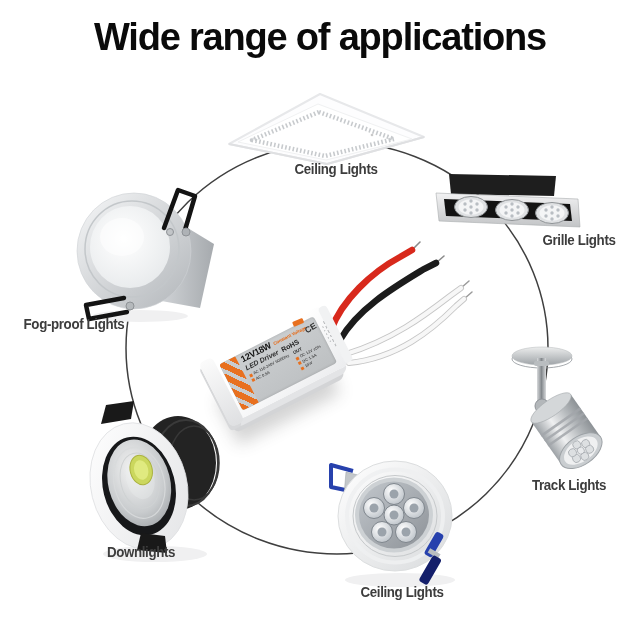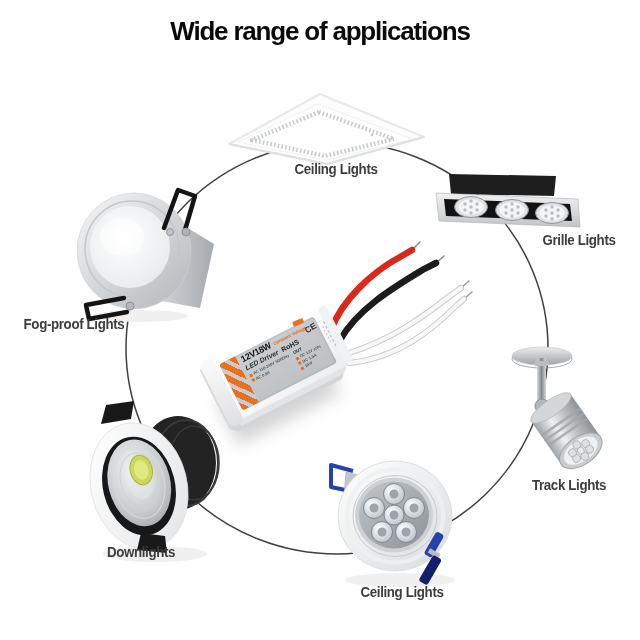--- a/index.html
+++ b/index.html
@@ -1,19 +1,19 @@
 <!DOCTYPE html>
 <html><head>
 <meta charset="utf-8">
 <style>
   html,body{margin:0;padding:0;background:#fff;}
   .stage{position:relative;width:640px;height:640px;background:#ffffff;overflow:hidden;
          font-family:"Liberation Sans",sans-serif;}
   .title{position:absolute;top:16px;left:0;width:100%;text-align:center;
-         font-size:26px;font-weight:bold;color:#0a0a0a;letter-spacing:-1.2px;margin:0;}
+         font-size:38px;font-weight:bold;color:#0a0a0a;letter-spacing:-1.2px;margin:0;}
   .gfx{position:absolute;left:0;top:0;}
   .plabel{position:absolute;font-size:14.5px;font-weight:700;color:#3d3d3d;
           letter-spacing:-0.4px;white-space:nowrap;transform:translateX(-50%) scaleX(.92);z-index:5;}
   .lbl-ceiling-top{left:336px;top:161px;}
   .lbl-grille{left:579px;top:232px;}
   .lbl-track{left:569px;top:477px;}
   .lbl-ceiling-bottom{left:402px;top:584px;}
   .lbl-downlights{left:141px;top:544px;}
   .lbl-fogproof{left:74px;top:316px;}
 

